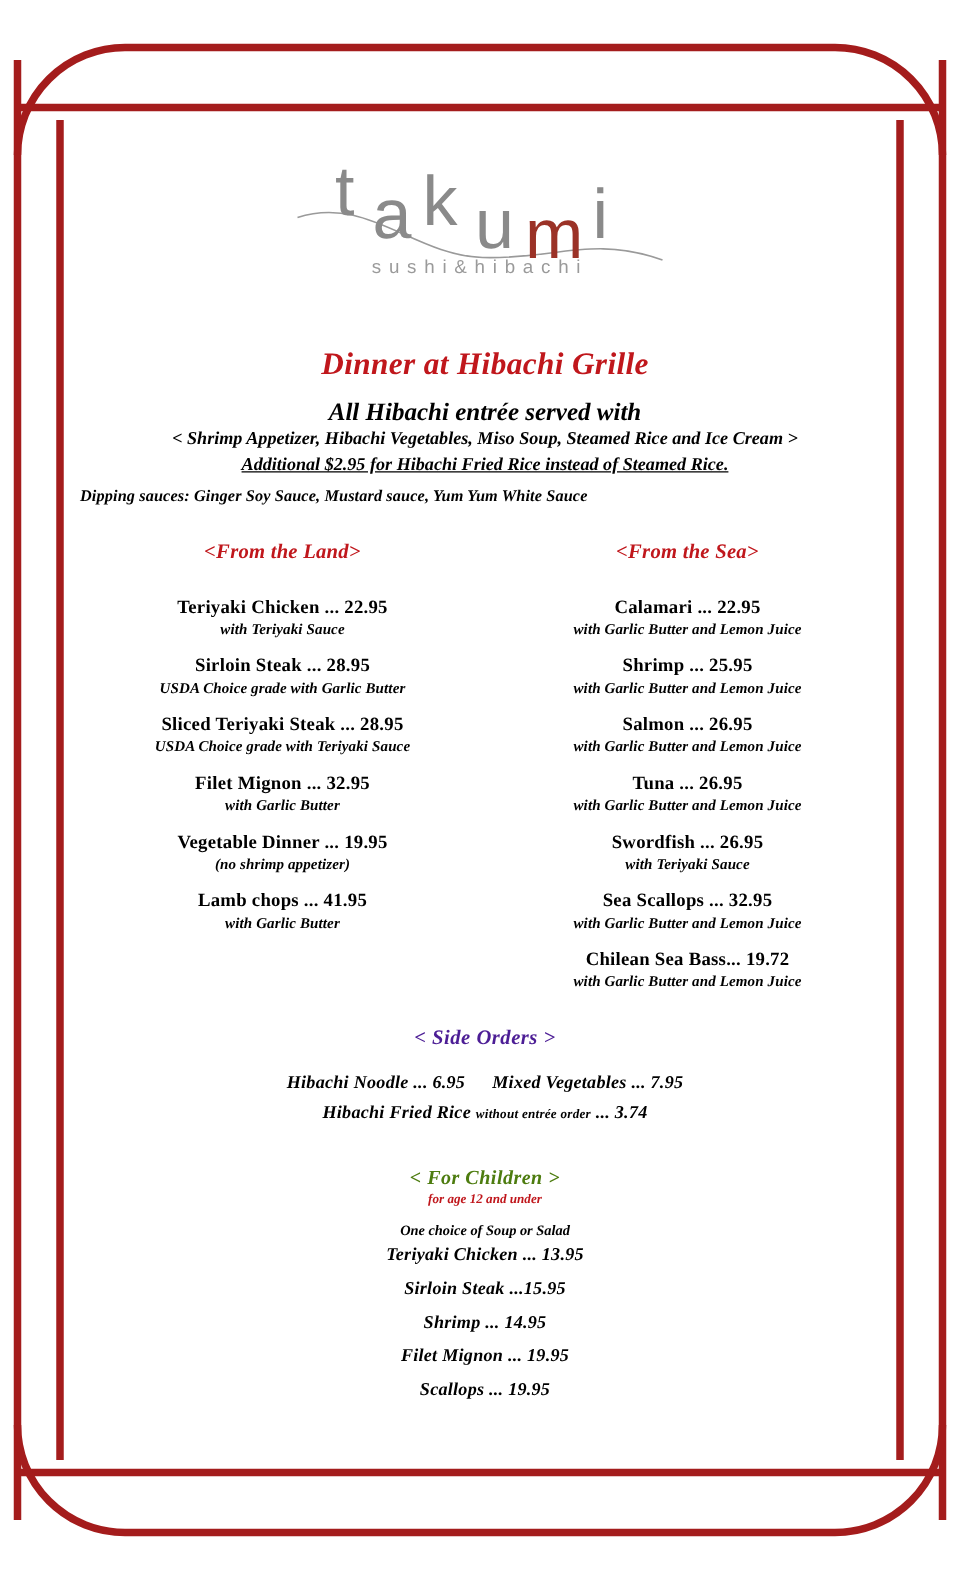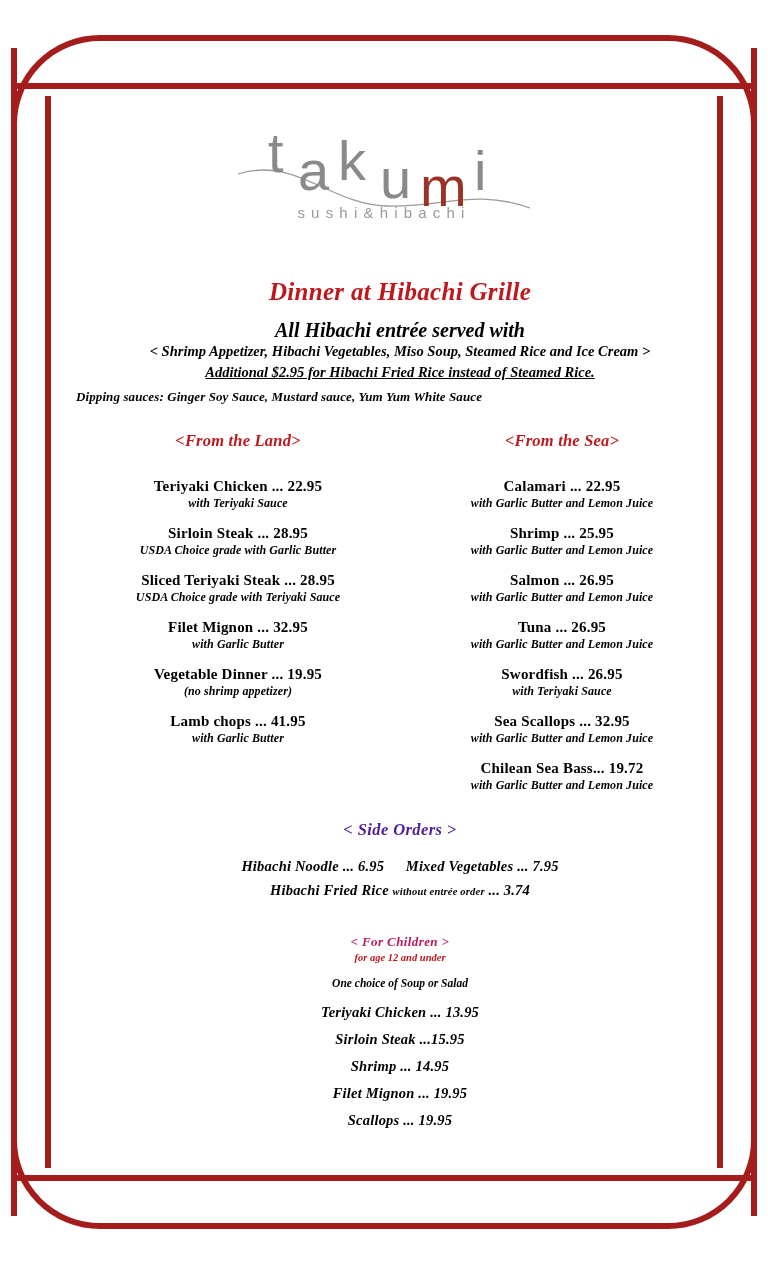--- a/index.html
+++ b/index.html
@@ -42,21 +42,21 @@
   .logo-svg-wrap {
     display: inline-block;
     width: 300px;
     height: 108px;
     position: relative;
   }
 
   
   .content {
     position: absolute;
-    left: 76px;
+    left: 64px;
     top: 278px;
     width: 648px;
   }
   .menu-title {
     text-align: center;
     color: #C0171C;
     font-size: 25px;
     font-weight: bold;
     font-style: italic;
     letter-spacing: 0.3px;
@@ -142,39 +142,38 @@
   .side-line .gap { display: inline-block; width: 14px; }
   .side-line .small-note {
     font-size: 10.5px;
     font-style: italic;
     font-weight: bold;
   }
 
   
   .children { margin-top: 30px; }
   .children-head {
-    color: #be185d;
-    font-style: italic;
-    font-weight: bold;
-    font-size: 13px;
+    color: #4d7c0f;
+    font-style: italic;
+    font-weight: bold;
+    font-size: 16px;
     letter-spacing: 0.4px;
     margin-bottom: 2px;
   }
   .children-sub {
     color: #C0171C;
     font-style: italic;
     font-weight: bold;
     font-size: 10.5px;
     margin-bottom: 14px;
   }
   .children-note {
     font-style: italic;
     font-weight: bold;
     font-size: 11.5px;
-    margin-bottom: 10px;
   }
   .children-item {
     font-style: italic;
     font-weight: bold;
     font-size: 14.5px;
     line-height: 27px;
     letter-spacing: 0.2px;
   }
 </style>
 </head>

